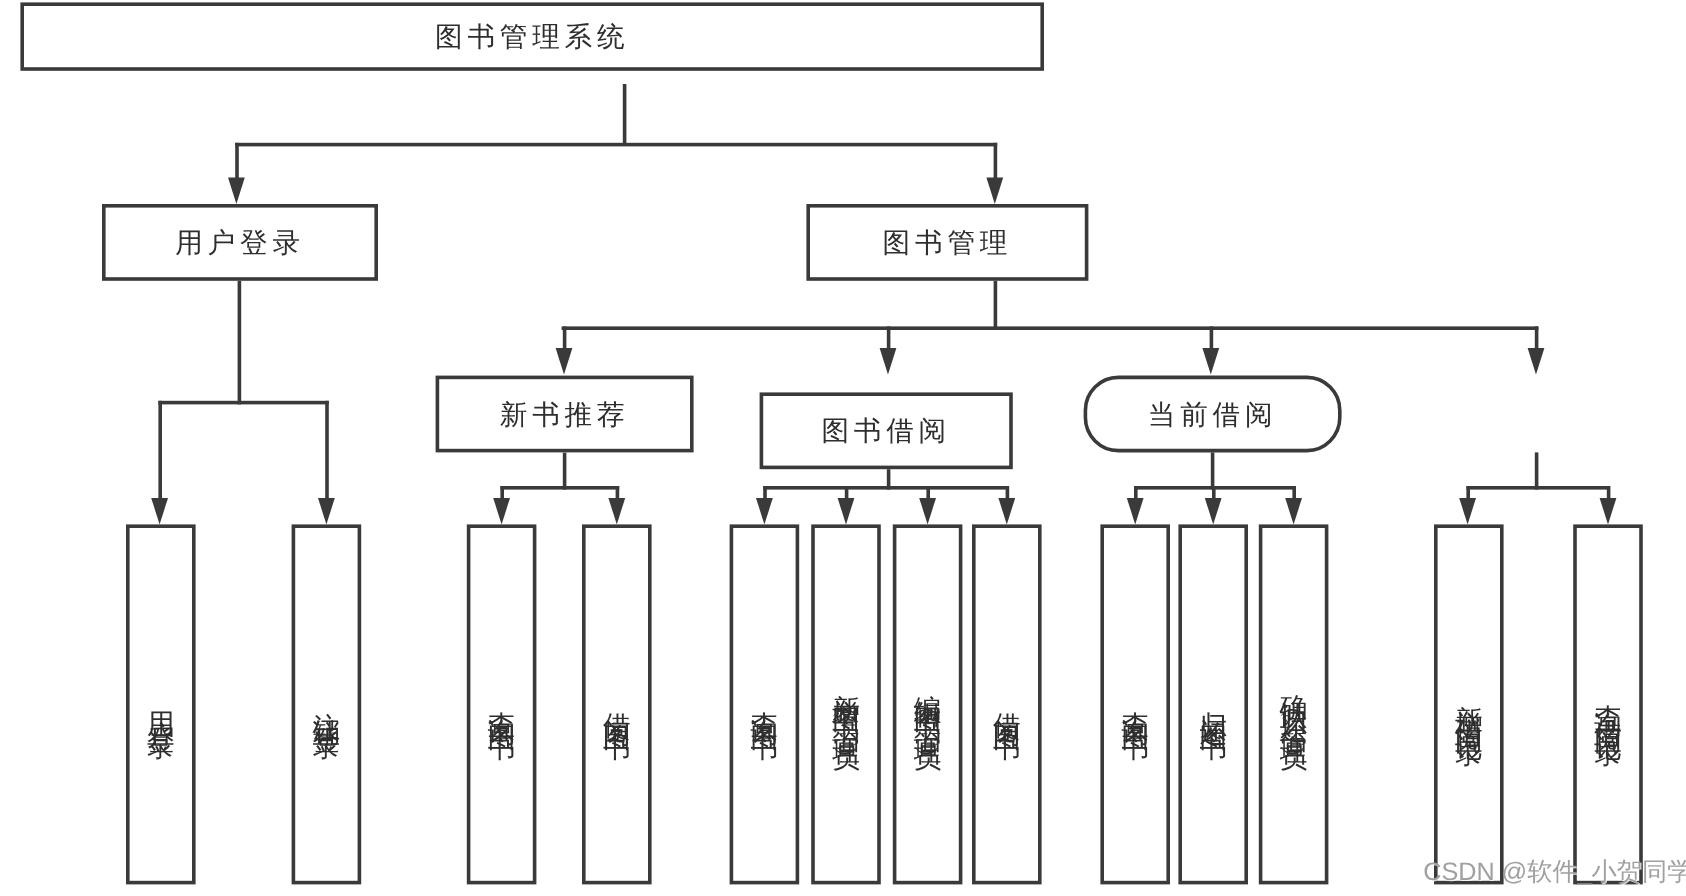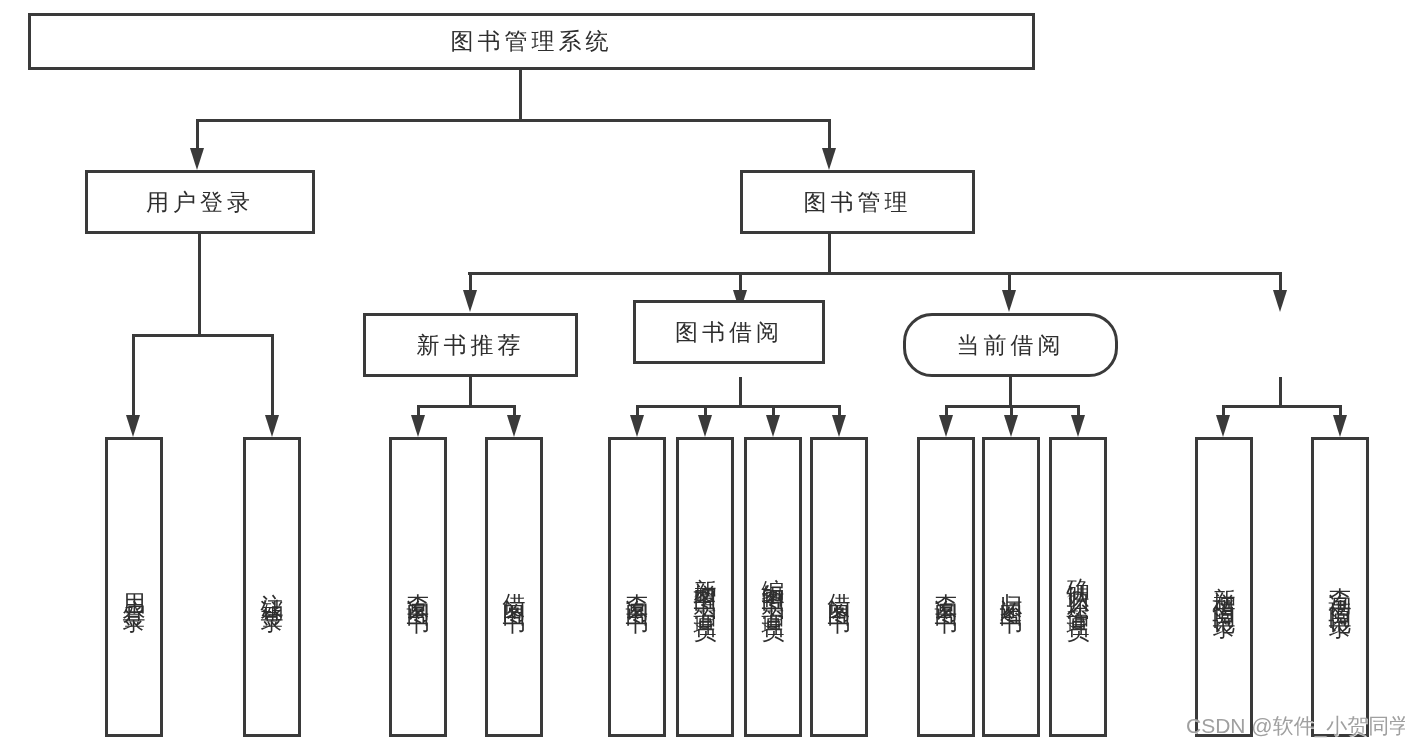--- a/index.html
+++ b/index.html
@@ -55,35 +55,35 @@
     text-shadow: 1px 1px 0 rgba(255,255,255,0.8);
     white-space: nowrap;
     z-index: 3;
   }
 </style>
 </head>
 <body>
 
 <div class="canvas">
 
-  <div class="box" style="left:17px;top:13px;width:1007px;height:57px;margin-left:11px;">
+  <div class="box" style="left:17px;top:2px;width:853px;height:57px;">
     <span>图书管理系统</span>
   </div>
 
   <div class="vline" style="left:519px;top:70px;height:50px;"></div>
   <div class="hline" style="left:196px;top:119px;width:635px;"></div>
   <div class="vline" style="left:196px;top:119px;height:31px;"></div>
   <div class="arr" style="left:190px;top:148px;"></div>
   <div class="vline" style="left:828px;top:119px;height:31px;"></div>
   <div class="arr" style="left:822px;top:148px;"></div>
 
   <div class="box" style="left:85px;top:170px;width:230px;height:64px;">
     <span>用户登录</span>
   </div>
-  <div class="box" style="left:740px;top:170px;width:235px;height:64px;">
+  <div class="box" style="left:672px;top:170px;width:235px;height:64px;">
     <span>图书管理</span>
   </div>
 
   <div class="vline" style="left:198px;top:233px;height:104px;"></div>
   <div class="hline" style="left:132px;top:334px;width:142px;"></div>
   <div class="vline" style="left:132px;top:334px;height:82px;"></div>
   <div class="arr" style="left:126px;top:415px;"></div>
   <div class="vline" style="left:271px;top:334px;height:82px;"></div>
   <div class="arr" style="left:265px;top:415px;"></div>
 
@@ -94,21 +94,21 @@
   <div class="vline" style="left:739px;top:272px;height:20px;"></div>
   <div class="arr" style="left:733px;top:290px;"></div>
   <div class="vline" style="left:1008px;top:272px;height:20px;"></div>
   <div class="arr" style="left:1002px;top:290px;"></div>
   <div class="vline" style="left:1279px;top:272px;height:20px;"></div>
   <div class="arr" style="left:1273px;top:290px;"></div>
 
   <div class="box" style="left:363px;top:313px;width:215px;height:64px;">
     <span>新书推荐</span>
   </div>
-  <div class="box" style="left:633px;top:300px;width:192px;height:64px;">
+  <div class="box" style="left:633px;top:327px;width:211px;height:64px;">
     <span>图书借阅</span>
   </div>
   <div class="box" style="left:903px;top:313px;width:215px;height:64px;border-radius:29px;">
     <span>当前借阅</span>
   </div>
 
   <div class="vline" style="left:469px;top:377px;height:31px;"></div>
   <div class="vline" style="left:739px;top:377px;height:31px;"></div>
   <div class="vline" style="left:1009px;top:377px;height:31px;"></div>
   <div class="vline" style="left:1279px;top:377px;height:31px;"></div>

